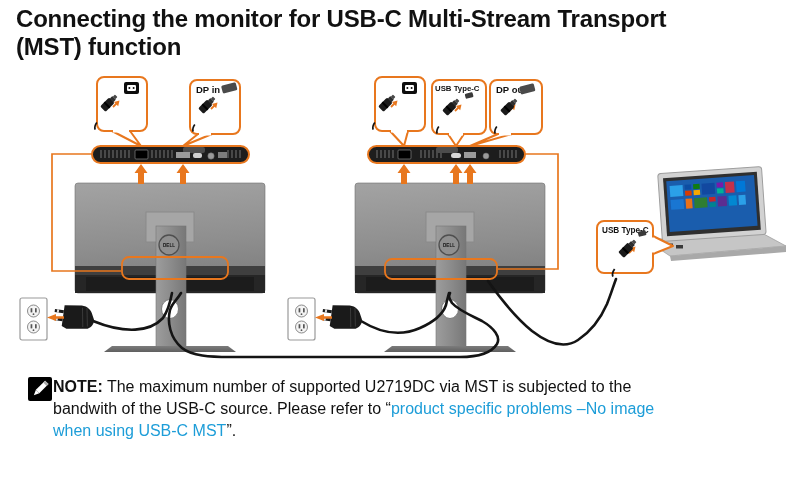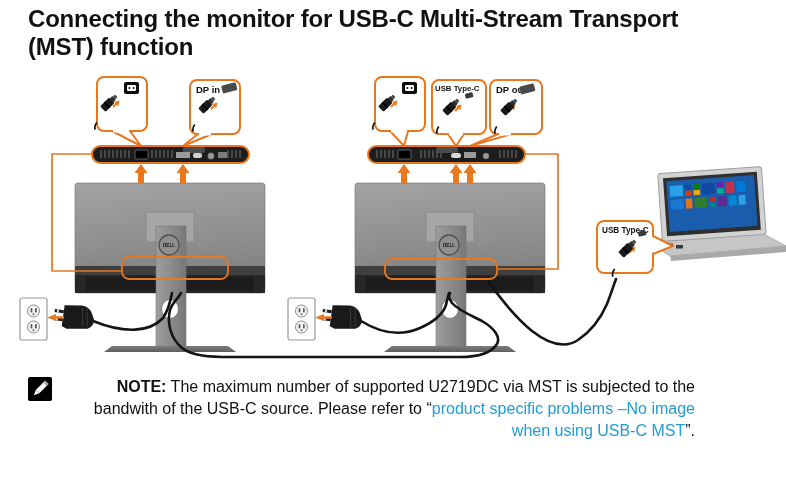--- a/index.html
+++ b/index.html
@@ -1,23 +1,23 @@
 <!DOCTYPE html>
 <html><head>
 <meta charset="utf-8">
 <style>
   :root{ --orange:#E8771E; --link:#1D9DD8; --ink:#111; }
   html,body{margin:0;padding:0;background:#fff;}
   .page{position:relative;width:786px;height:491px;background:#fff;overflow:hidden;
         font-family:"Liberation Sans",sans-serif;color:var(--ink);}
-  .title{position:absolute;left:28px;top:5px;width:720px;margin:0;
+  .title{position:absolute;left:16px;top:5px;width:720px;margin:0;
          font-size:24px;line-height:28px;font-weight:700;letter-spacing:-0.2px;}
   .diagram-svg{position:absolute;left:0;top:0;width:786px;height:491px;}
   .notes{position:absolute;left:28px;top:376px;width:740px;}
-  .note{display:flex;gap:18px;margin-bottom:4px;text-align:right;}
+  .note{display:flex;gap:1px;margin-bottom:4px;}
   .note-icon{flex:0 0 24px;width:24px;height:24px;margin-top:1px;}
   .note-text{font-size:16px;line-height:22px;width:625px;}
   .note-text b{font-weight:700;}
   .link{color:var(--link);text-decoration:none;cursor:pointer;}
   svg text{font-family:"Liberation Sans",sans-serif;font-weight:700;fill:#111;}
 </style>
 </head>
 <body>
 
 <div class="page">

